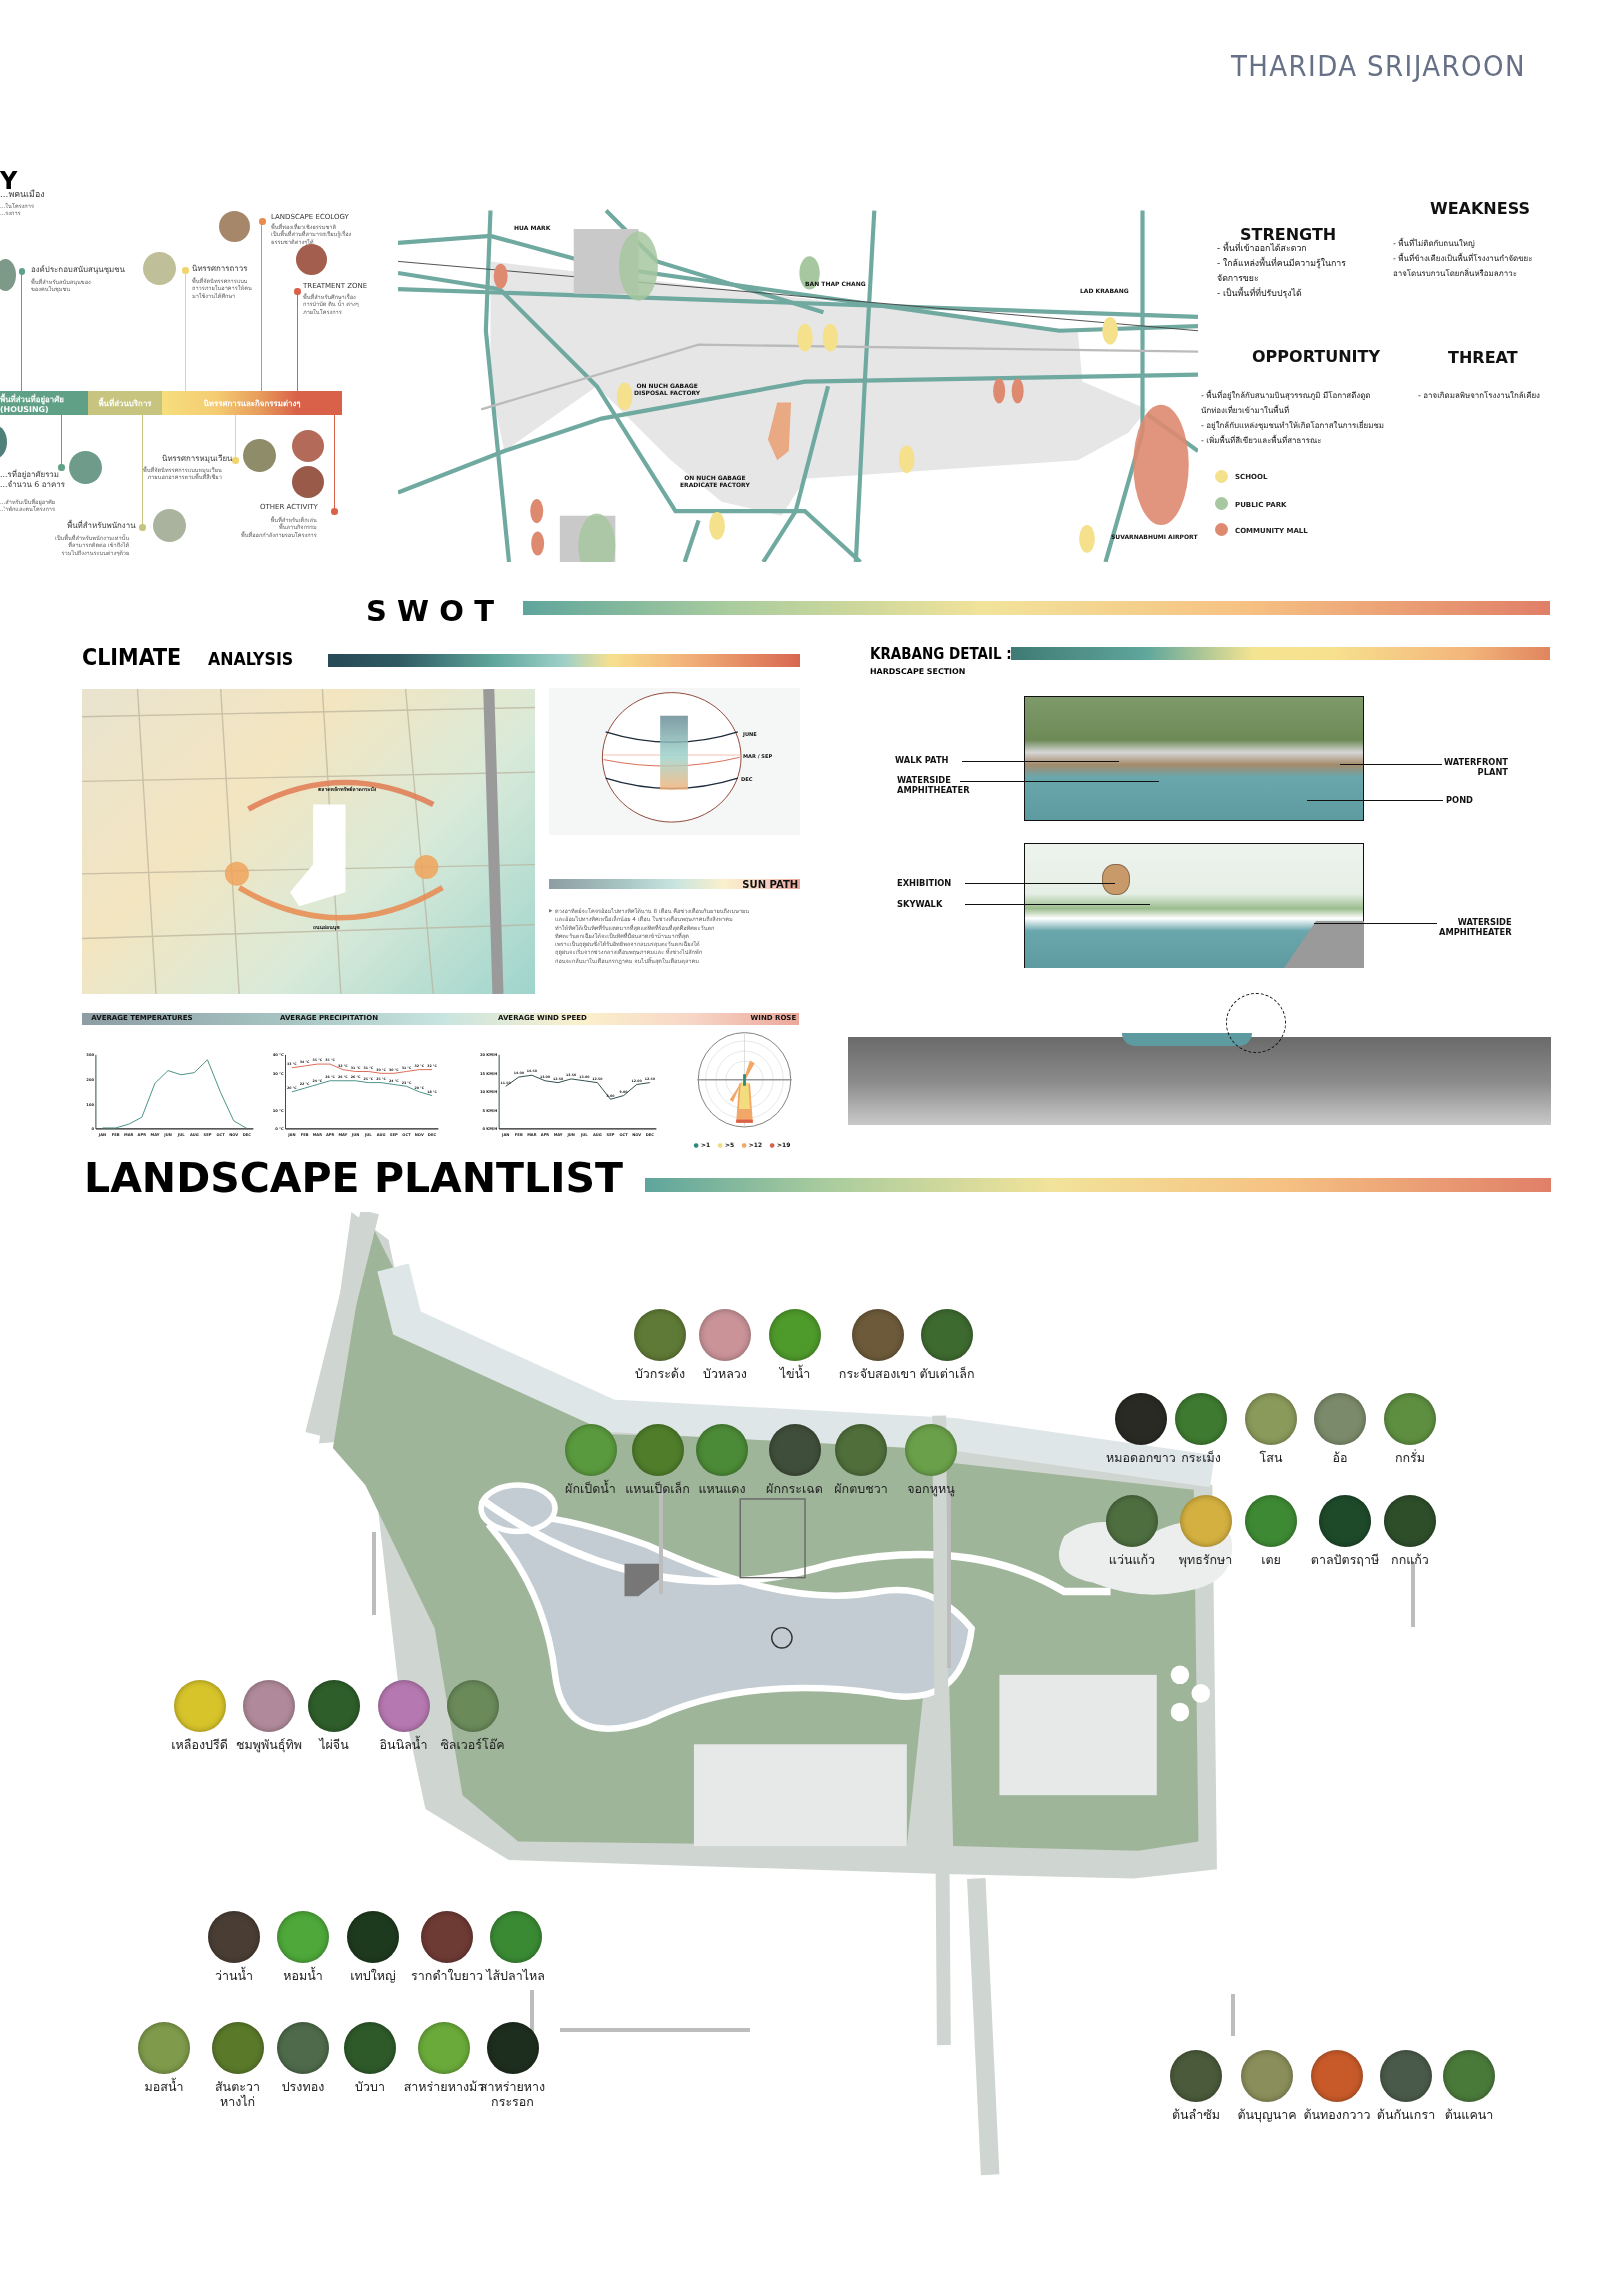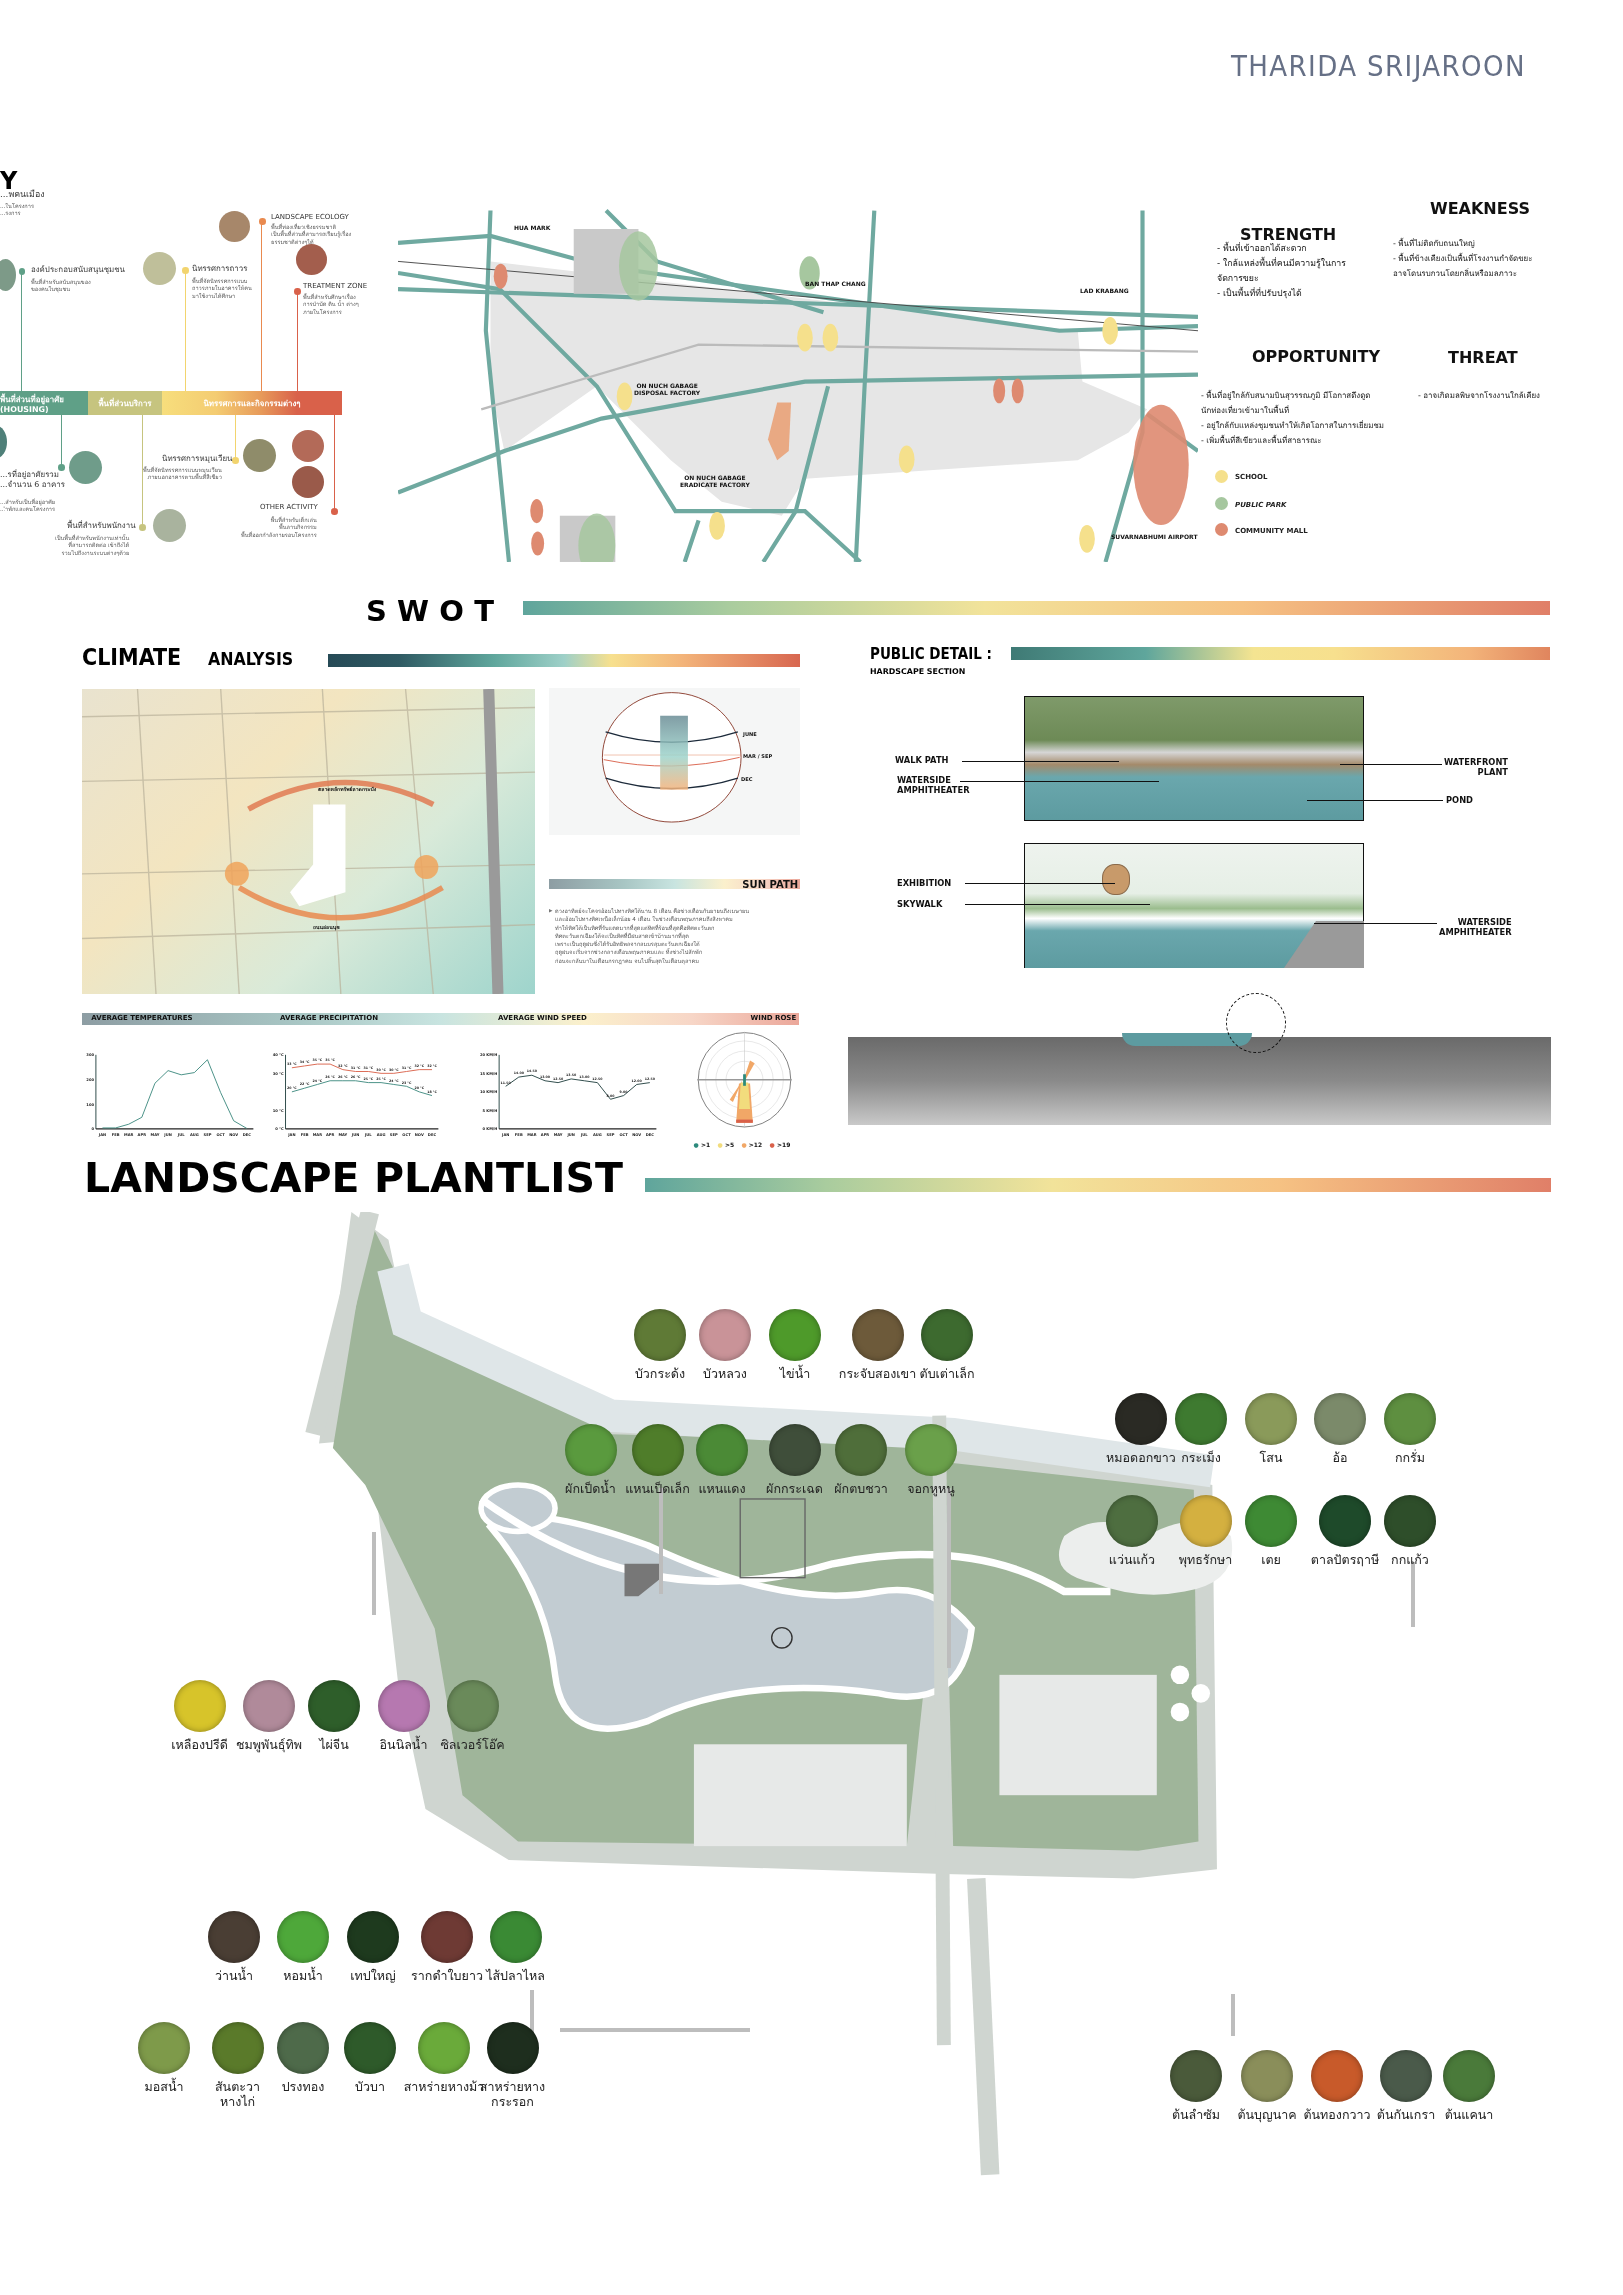--- a/index.html
+++ b/index.html
@@ -180,21 +180,21 @@
 <div class="swot-list" style="left:1201px;top:388px;font-size:7.9px;">- พื้นที่อยู่ใกล้กับสนามบินสุวรรณภูมิ มีโอกาสดึงดูด
   นักท่องเที่ยวเข้ามาในพื้นที่
 - อยู่ใกล้กับแหล่งชุมชนทำให้เกิดโอกาสในการเยี่ยมชม
 - เพิ่มพื้นที่สีเขียวและพื้นที่สาธารณะ</div>
 <div class="swot-h" style="left:1448px;top:348px;">THREAT</div>
 <div class="swot-list" style="left:1418px;top:388px;font-size:7.9px;">- อาจเกิดมลพิษจากโรงงานใกล้เคียง</div>
 
 <div class="legend-dot" style="left:1215px;top:470px;background:#f5e08c;"></div>
 <div class="legend-lbl" style="left:1235px;top:473px;">SCHOOL</div>
 <div class="legend-dot" style="left:1215px;top:497px;background:#a6c79f;"></div>
-<div class="legend-lbl" style="left:1235px;top:501px;font-style:italic;">PUBLIC PARK</div>
+<div class="legend-lbl" style="left:1235px;top:501px;">PUBLIC PARK</div>
 <div class="legend-dot" style="left:1215px;top:523px;background:#de8a70;"></div>
 <div class="legend-lbl" style="left:1235px;top:527px;">COMMUNITY MALL</div>
 
 <div class="abs h-black" style="left:366px;top:594px;font-size:29px;letter-spacing:10.2px;">SWOT</div>
 <div class="abs bar grad-main" style="left:523px;top:601px;width:1027px;"></div>
 
 <div class="abs h-black" style="left:82px;top:644px;font-size:23px;font-family:'DejaVu Sans Condensed','DejaVu Sans',sans-serif;">CLIMATE</div>
 <div class="abs h-black" style="left:208px;top:649px;font-size:17.6px;font-family:'DejaVu Sans Condensed','DejaVu Sans',sans-serif;">ANALYSIS</div>
 <div class="abs bar grad-dark" style="left:328px;top:654px;width:472px;height:13px;"></div>
 
@@ -389,21 +389,21 @@
     <polygon points="117,100 123,100 123,125 117,125" fill="#2c8a7c"></polygon>
   </svg>
   <div class="abs" style="left:4.6px;top:113px;display:flex;gap:7.4px;font-size:6px;font-weight:bold;">
     <span><span style="color:#2c8a7c;">●</span> <span>&gt;1</span></span>
     <span><span style="color:#f2dc7d;">●</span> <span>&gt;5</span></span>
     <span><span style="color:#f1a767;">●</span> <span>&gt;12</span></span>
     <span><span style="color:#d9614a;">●</span> <span>&gt;19</span></span>
   </div>
 </div>
 
-<div class="abs h-black" style="left:870px;top:645px;font-size:15px;font-family:'DejaVu Sans Condensed','DejaVu Sans',sans-serif;">PUBLIC DETAIL :</div>
+<div class="abs h-black" style="left:870px;top:645px;font-size:15px;font-family:'DejaVu Sans Condensed','DejaVu Sans',sans-serif;">KRABANG DETAIL :</div>
 <div class="abs h-black" style="left:870px;top:667px;font-size:7.9px;">HARDSCAPE SECTION</div>
 <div class="abs bar grad-main" style="left:1011px;top:647px;width:539px;height:13px;background:linear-gradient(90deg,#3f7a75 0%,#5fa69c 25%,#f4e491 45%,#f7e08e 60%,#f3b47a 85%,#e0855e 100%);"></div>
 
 <div class="abs" style="left:1024px;top:696px;width:340px;height:125px;border:1.9px solid #111;background:linear-gradient(180deg,#7f9a6a 0%,#6d8a56 35%,#d6d6d6 45%,#a48a6a 55%,#6aa7ad 65%,#5d9ba0 100%);"></div>
 <div class="sec-label" style="left:895px;top:755px;">WALK PATH</div>
 <div class="lead" style="left:962px;top:761px;width:157px;"></div>
 <div class="sec-label" style="left:897px;top:775px;">WATERSIDE
 AMPHITHEATER</div>
 <div class="lead" style="left:960px;top:781px;width:199px;"></div>
 <div class="sec-label" style="left:1444px;top:757px;text-align:right;">WATERFRONT

